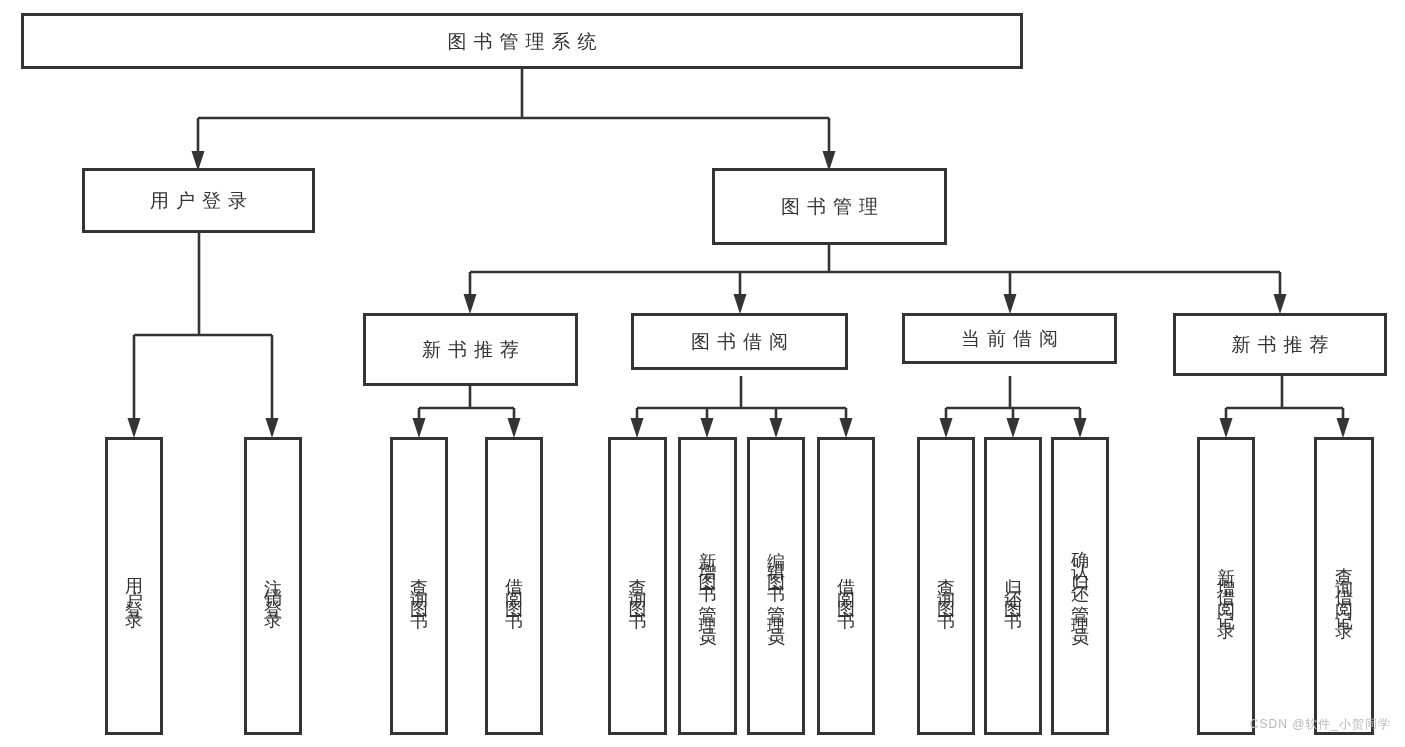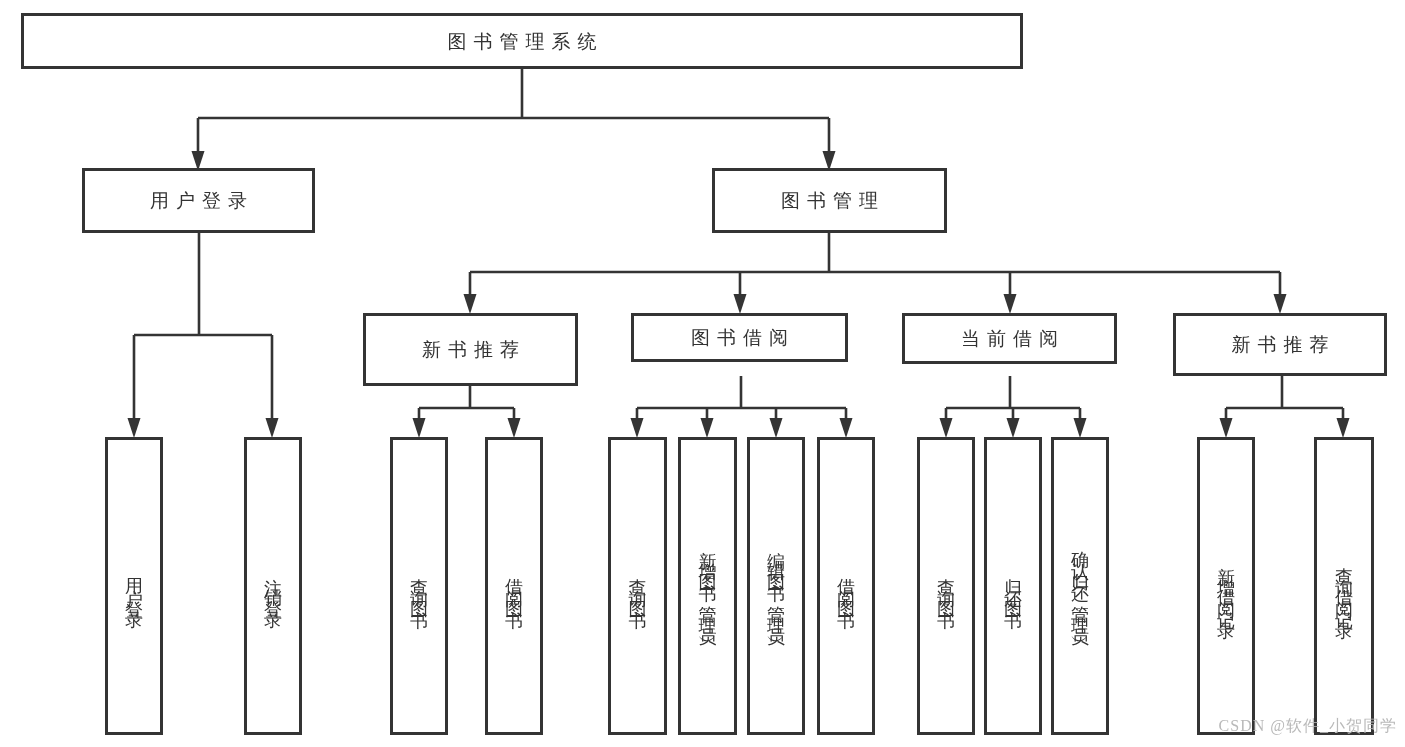--- a/index.html
+++ b/index.html
@@ -59,26 +59,25 @@
     stroke-width:2.6;
     fill:none;
   }
   svg.connectors polygon{
     fill:var(--line);
     stroke:none;
   }
   .watermark{
     position:absolute;
     top:716px;
-    right:8px;
-    font-size:16px;
+    right:14px;
+    font-size:12px;
     color:var(--watermark);
     letter-spacing:1px;
     white-space:nowrap;
-    font-family:Liberation Serif, serif;
   }
 </style>
 </head>
 <body>
 
 <div class="canvas">
 
   <svg class="connectors" viewBox="0 0 1405 747" aria-hidden="true">
     <path d="
       M522 69 V118 M198 118 H829 M198 118 V155 M829 118 V155
@@ -111,28 +110,28 @@
     </g>
   </svg>
 
   <div class="node h" style="left:21px;top:13px;width:1002px;height:56px">
     <span>图书管理系统</span>
   </div>
 
   <div class="node h" style="left:82px;top:168px;width:233px;height:65px">
     <span>用户登录</span>
   </div>
-  <div class="node h" style="left:712px;top:168px;width:235px;height:65px">
+  <div class="node h" style="left:712px;top:168px;width:235px;height:77px">
     <span>图书管理</span>
   </div>
 
   <div class="node h" style="left:363px;top:313px;width:215px;height:73px">
     <span>新书推荐</span>
   </div>
-  <div class="node h" style="left:631px;top:313px;width:217px;height:49px">
+  <div class="node h" style="left:631px;top:313px;width:217px;height:57px">
     <span>图书借阅</span>
   </div>
   <div class="node h" style="left:902px;top:313px;width:215px;height:51px">
     <span>当前借阅</span>
   </div>
   <div class="node h" style="left:1173px;top:313px;width:214px;height:63px">
     <span>新书推荐</span>
   </div>
 
   <div class="node v" style="left:105px;top:437px;width:58px;height:298px">

